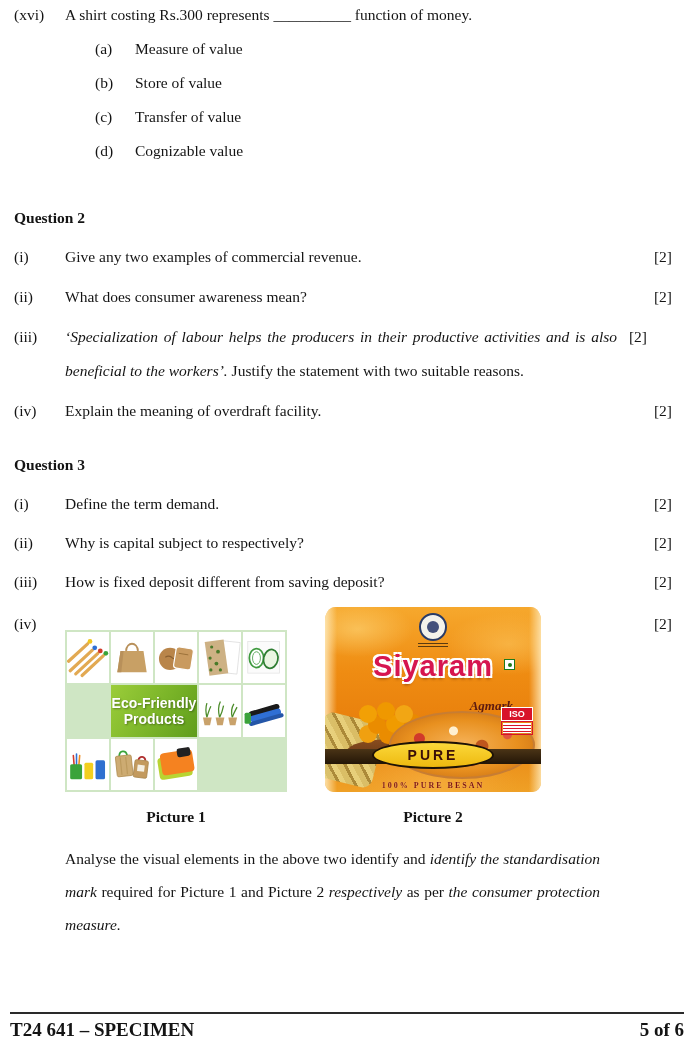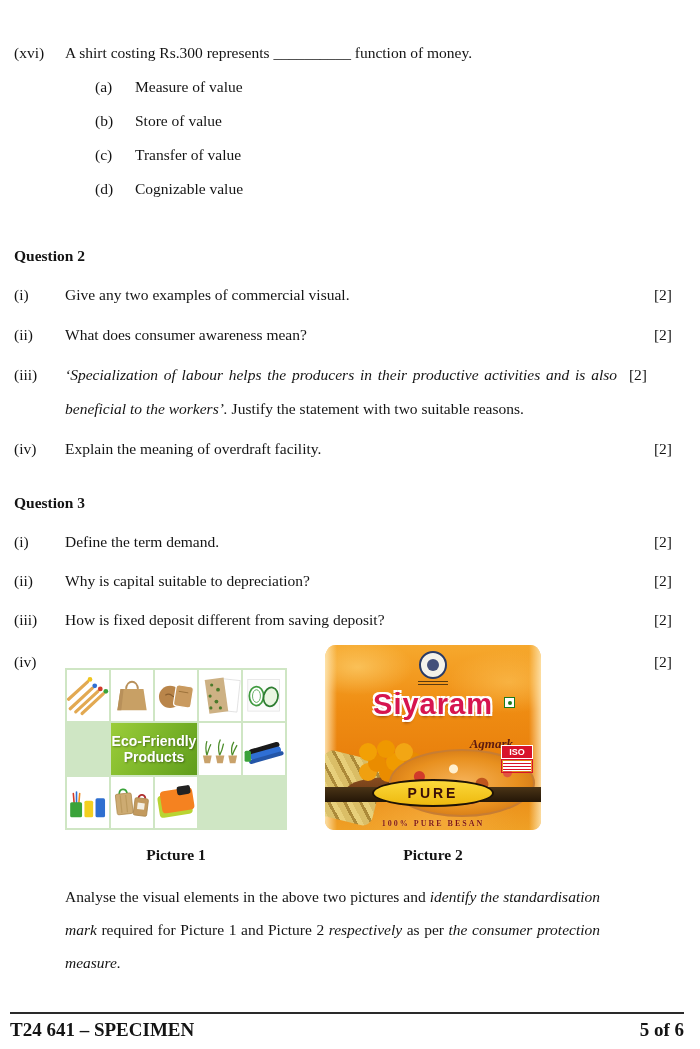--- a/index.html
+++ b/index.html
@@ -1,21 +1,21 @@
 <!DOCTYPE html>
 <html><head>
 <meta charset="utf-8">
 <style>
   html,body{margin:0;padding:0;background:#fff;}
   body{width:700px;height:1049px;font-family:"Liberation Serif",serif;color:#141414;position:relative;overflow:hidden;}
   .page{position:relative;width:700px;height:1049px;}
   .content{padding:4px 28px 0 14px;font-size:15.5px;}
 
   
-  .q16{display:flex;line-height:21px;margin-top:38px;}
+  .q16{display:flex;line-height:21px;}
   .q16 .num{width:51px;flex:none;}
   .q16 .body{flex:1;}
   .opt{display:flex;margin-top:13px;margin-left:30px;}
   .opt .olabel{width:40px;flex:none;}
 
   
   .qheading{font-weight:bold;margin-top:46px;line-height:21px;}
   .qheading.q3h{margin-top:26px;}
   .qrow{display:flex;align-items:flex-start;}
   .qrow .num{width:51px;flex:none;line-height:34px;}
@@ -112,21 +112,21 @@
           <span class="olabel">(d)</span>
           <span>Cognizable value</span>
         </div>
       </div>
     </div>
 
     <div class="qheading">Question 2</div>
 
     <div class="qrow mt12">
       <div class="num">(i)</div>
-      <div class="qtext">Give any two examples of commercial visual.</div>
+      <div class="qtext">Give any two examples of commercial revenue.</div>
       <div class="marks">[2]</div>
     </div>
     <div class="qrow mt6">
       <div class="num">(ii)</div>
       <div class="qtext">What does consumer awareness mean?</div>
       <div class="marks">[2]</div>
     </div>
     <div class="qrow mt6">
       <div class="num">(iii)</div>
       <div class="qtext wrap3">
@@ -143,21 +143,21 @@
 
     <div class="qheading q3h">Question 3</div>
 
     <div class="qrow mt12">
       <div class="num">(i)</div>
       <div class="qtext">Define the term demand.</div>
       <div class="marks">[2]</div>
     </div>
     <div class="qrow mt5">
       <div class="num">(ii)</div>
-      <div class="qtext">Why is capital suitable to depreciation?</div>
+      <div class="qtext">Why is capital subject to respectively?</div>
       <div class="marks">[2]</div>
     </div>
     <div class="qrow mt5">
       <div class="num">(iii)</div>
       <div class="qtext">How is fixed deposit different from saving deposit?</div>
       <div class="marks">[2]</div>
     </div>
 
     <div class="qrow mt8">
       <div class="num">(iv)</div>
@@ -311,21 +311,21 @@
       </div>
       <div class="marks">[2]</div>
     </div>
 
     <div class="caps">
       <div class="cap1">Picture 1</div>
       <div class="cap2">Picture 2</div>
     </div>
 
     <div class="analysis">
-      <span>Analyse the visual elements in the above two pictures and </span><span class="it">identify the standardisation mark</span><span> required for Picture 1 and Picture 2 </span><span class="it">respectively</span><span> as per </span><span class="it">the consumer protection measure.</span>
+      <span>Analyse the visual elements in the above two identify and </span><span class="it">identify the standardisation mark</span><span> required for Picture 1 and Picture 2 </span><span class="it">respectively</span><span> as per </span><span class="it">the consumer protection measure.</span>
     </div>
 
   </div>
 
   <div class="footer">
     <span>T24 641 – SPECIMEN</span>
     <span>5 of 6</span>
   </div>
 </div>
 

